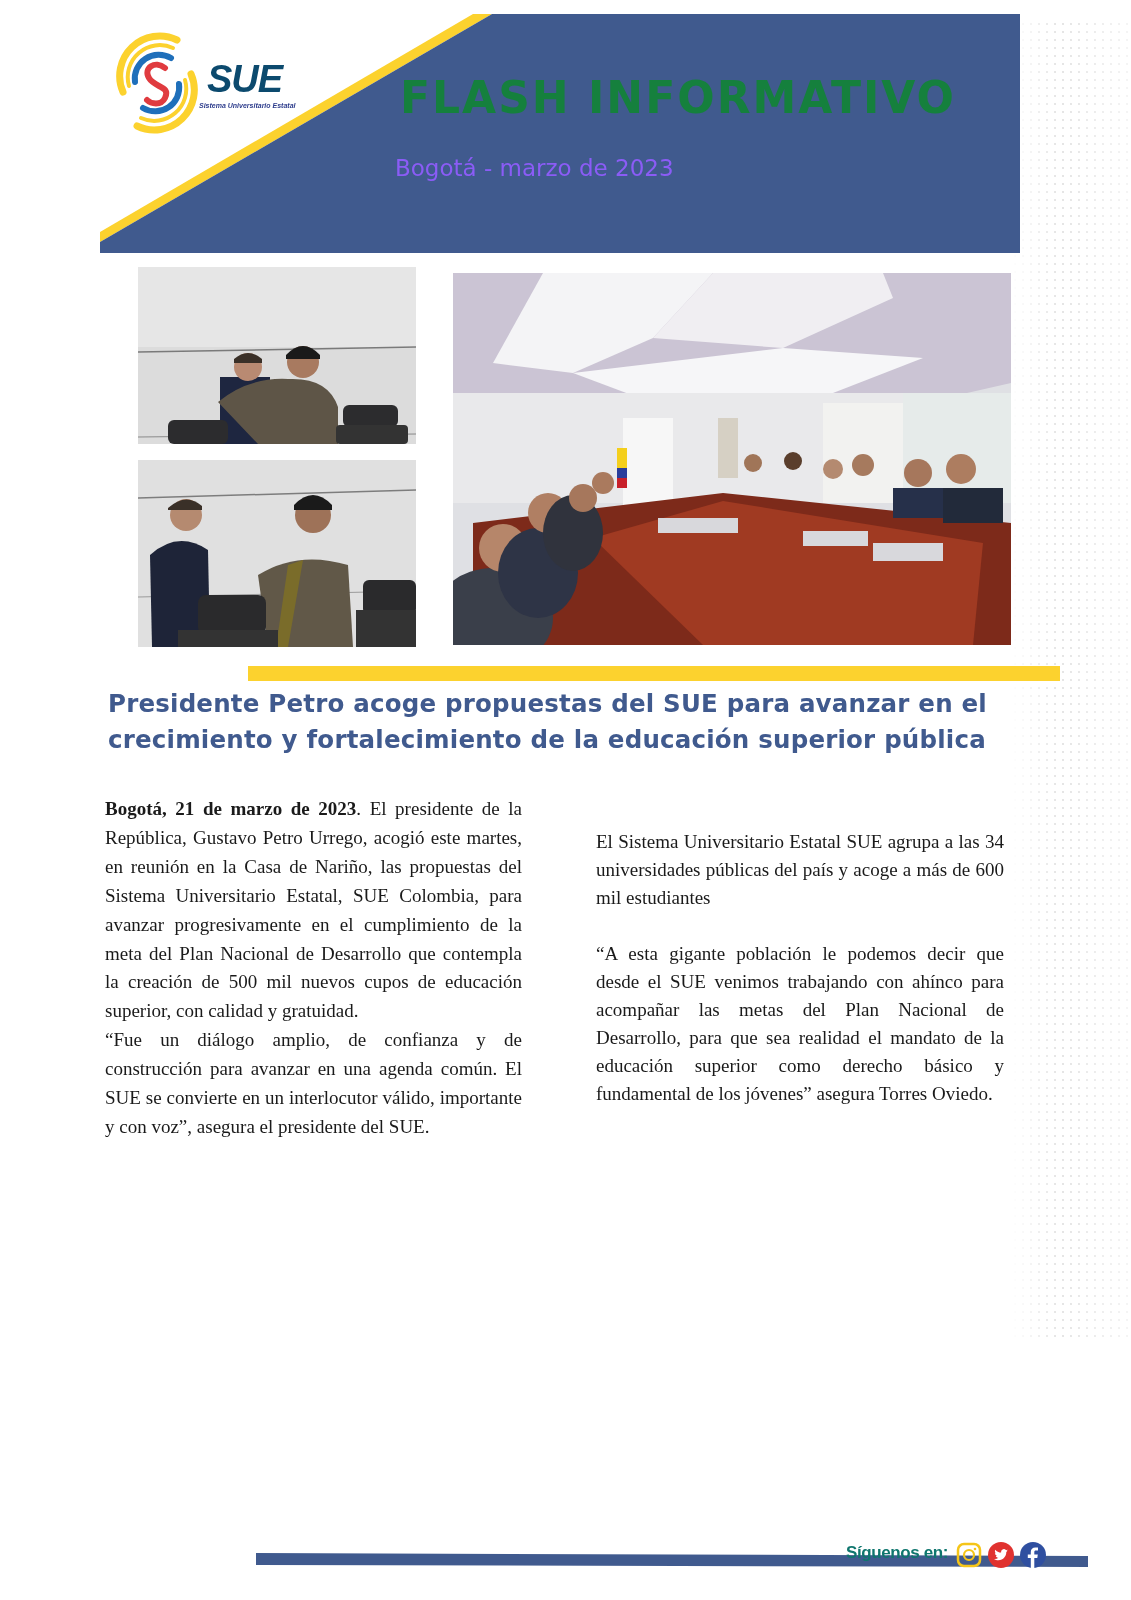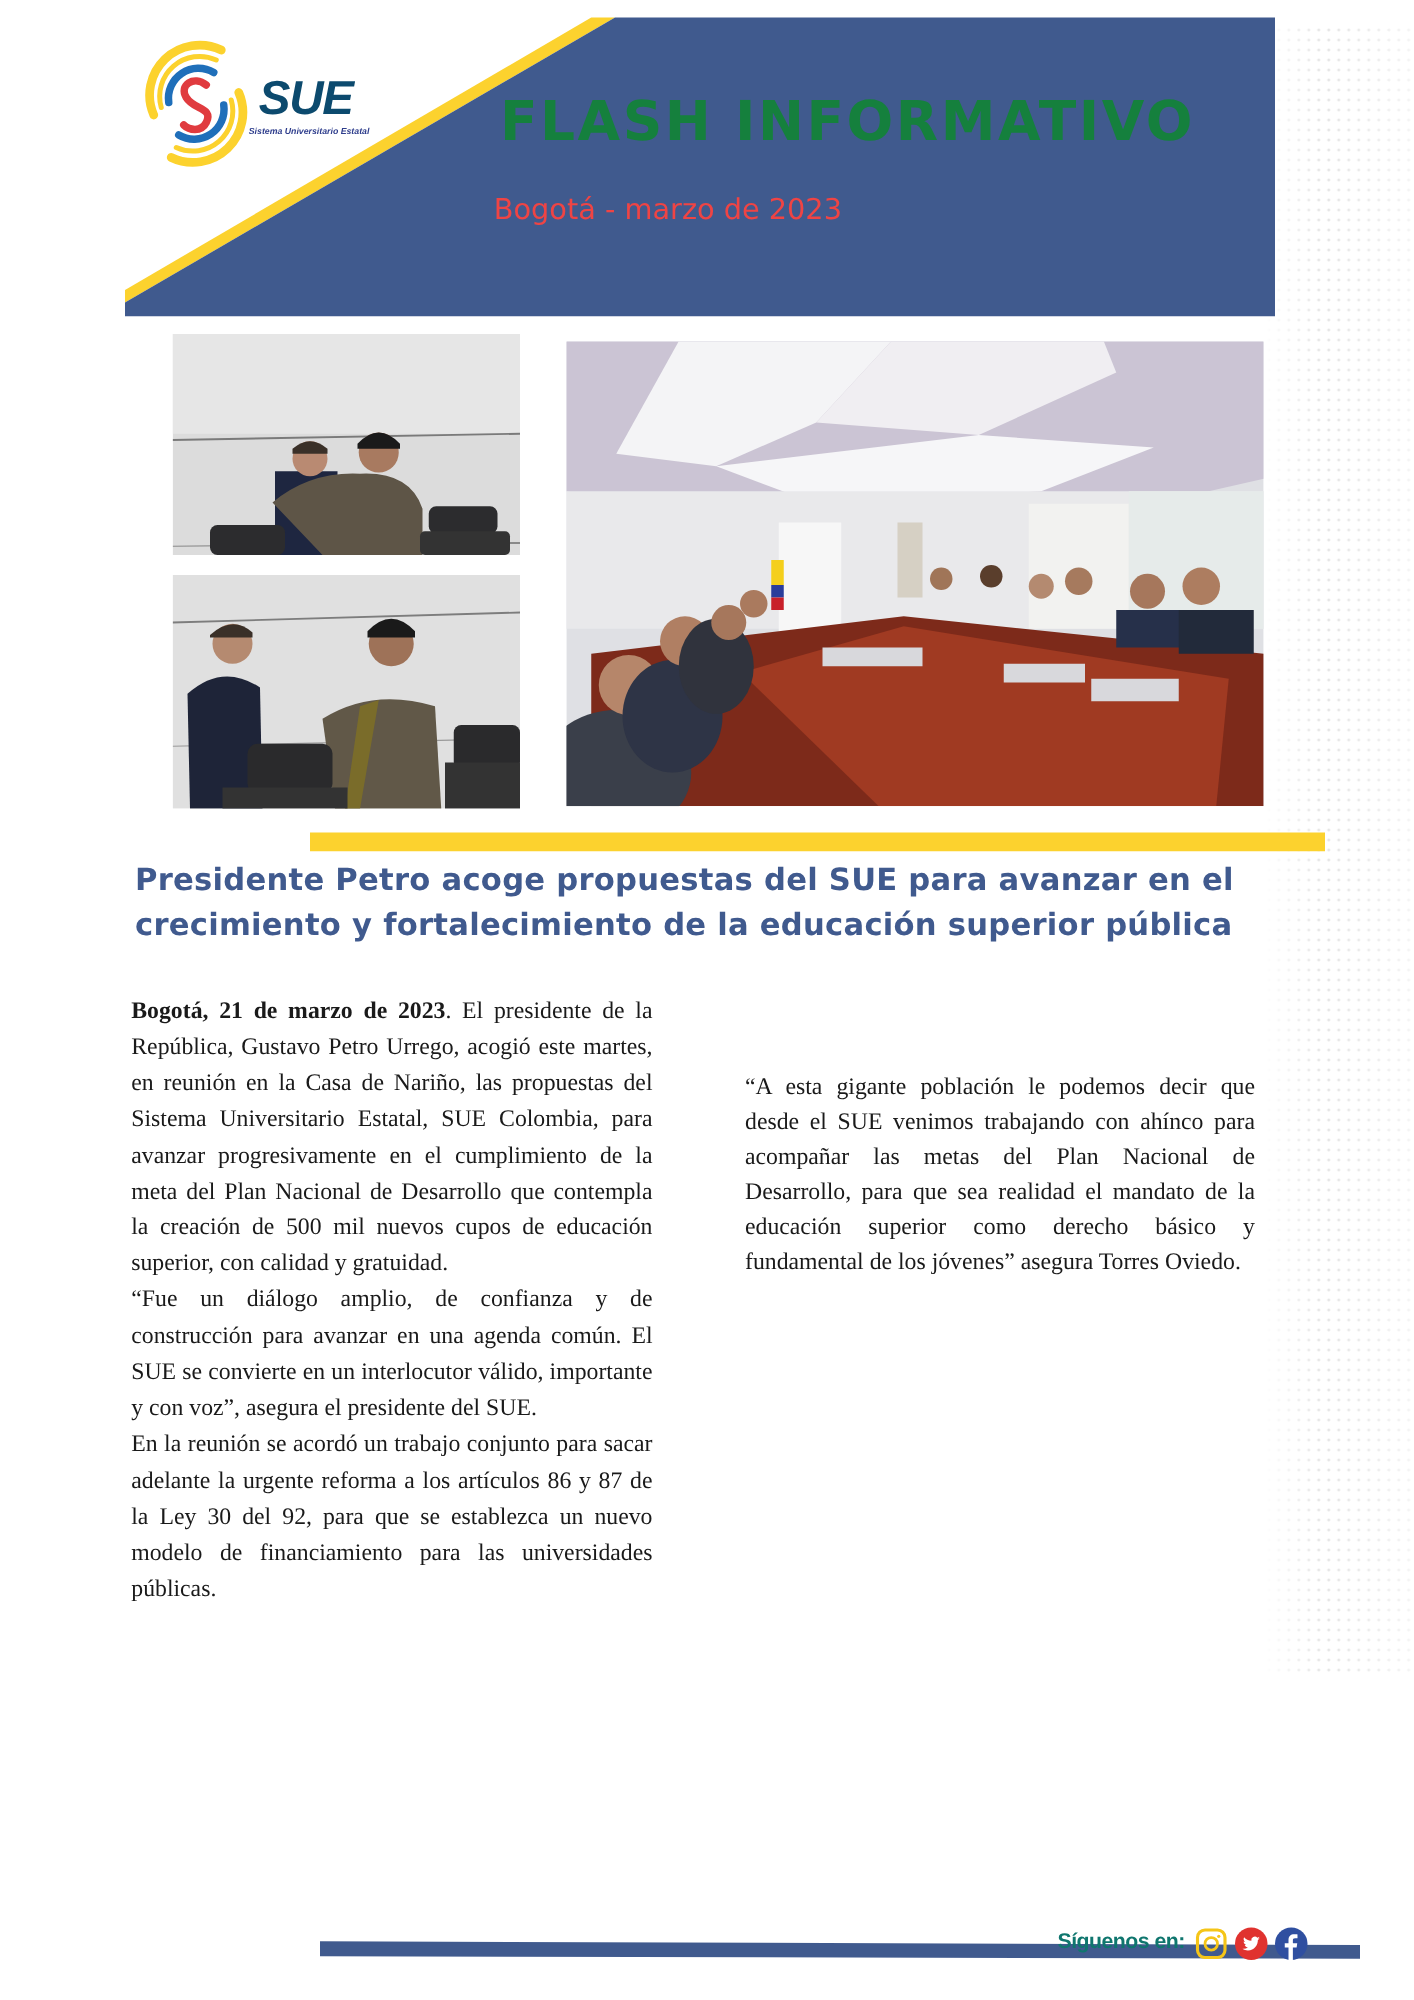--- a/index.html
+++ b/index.html
@@ -19,21 +19,21 @@
   
   .banner { position: absolute; left: 0; top: 0; width: 1131px; height: 260px; }
   .banner svg { position: absolute; left: 0; top: 0; }
   .flash-title {
     position: absolute; left: 400px; top: 72px;
     font-family: "DejaVu Sans", sans-serif; font-weight: bold; font-size: 44px;
     color: #15803d; letter-spacing: 2px; white-space: nowrap;
   }
   .flash-date {
     position: absolute; left: 395px; top: 155px;
-    font-family: "DejaVu Sans", sans-serif; font-size: 23px; color: #ef4444; white-space: nowrap; text-align: center;
+    font-family: "DejaVu Sans", sans-serif; font-size: 23px; color: #8b5cf6; white-space: nowrap; text-align: center;
   }
 
   
   .logo { position: absolute; left: 115px; top: 30px; width: 180px; height: 106px; }
   .logo-mark { position: absolute; left: 0; top: 0; }
   .logo-text {
     position: absolute; left: 92px; top: 28px;
     font-family: "Liberation Sans", sans-serif; font-weight: bold; font-style: italic;
     font-size: 38px; color: #0c4a6e; letter-spacing: -1px;
   }
@@ -199,25 +199,25 @@
   </svg>
 </div>
 
 <div class="yellow-bar"></div>
 
 <h1 class="headline">Presidente Petro acoge propuestas del SUE para avanzar en el crecimiento y fortalecimiento de la educación superior pública</h1>
 
 <div class="col col-left">
   <p><span class="lead-bold">Bogotá, 21 de marzo de 2023</span><span>. El presidente de la República, Gustavo Petro Urrego, acogió este martes, en reunión en la Casa de Nariño, las propuestas del Sistema Universitario Estatal, SUE Colombia, para avanzar progresivamente en el cumplimiento de la meta del Plan Nacional de Desarrollo que contempla la creación de 500 mil nuevos cupos de educación superior, con calidad y gratuidad.</span></p>
   <p>“Fue un diálogo amplio, de confianza y de construcción para avanzar en una agenda común. El SUE se convierte en un interlocutor válido, importante y con voz”, asegura el presidente del SUE.</p>
-  <p>En la reunión se acordó un trabajo conjunto para sacar adelante la urgente reforma a los artículos 86 y 87 de la Ley 30 del 92, para que se establezca un nuevo modelo de financiamiento para las universidades públicas.</p>
 </div>
 
 <div class="col col-right">
   <div class="gap"></div>
+  <p>El Sistema Universitario Estatal SUE agrupa a las 34 universidades públicas del país y acoge a más de 600 mil estudiantes</p>
   <div class="gap"></div>
   <p>“A esta gigante población le podemos decir que desde el SUE venimos trabajando con ahínco para acompañar las metas del Plan Nacional de Desarrollo, para que sea realidad el mandato de la educación superior como derecho básico y fundamental de los jóvenes” asegura Torres Oviedo.</p>
 </div>
 
 <svg class="footer-bar" width="1131" height="24" viewBox="0 0 1131 24">
   <polygon points="256,5 1088,8 1088,19 256,17" fill="#405a8e"></polygon>
 </svg>
 <div class="follow">Síguenos en:</div>
 
 <svg class="social social-ig" viewBox="0 0 28 28">

